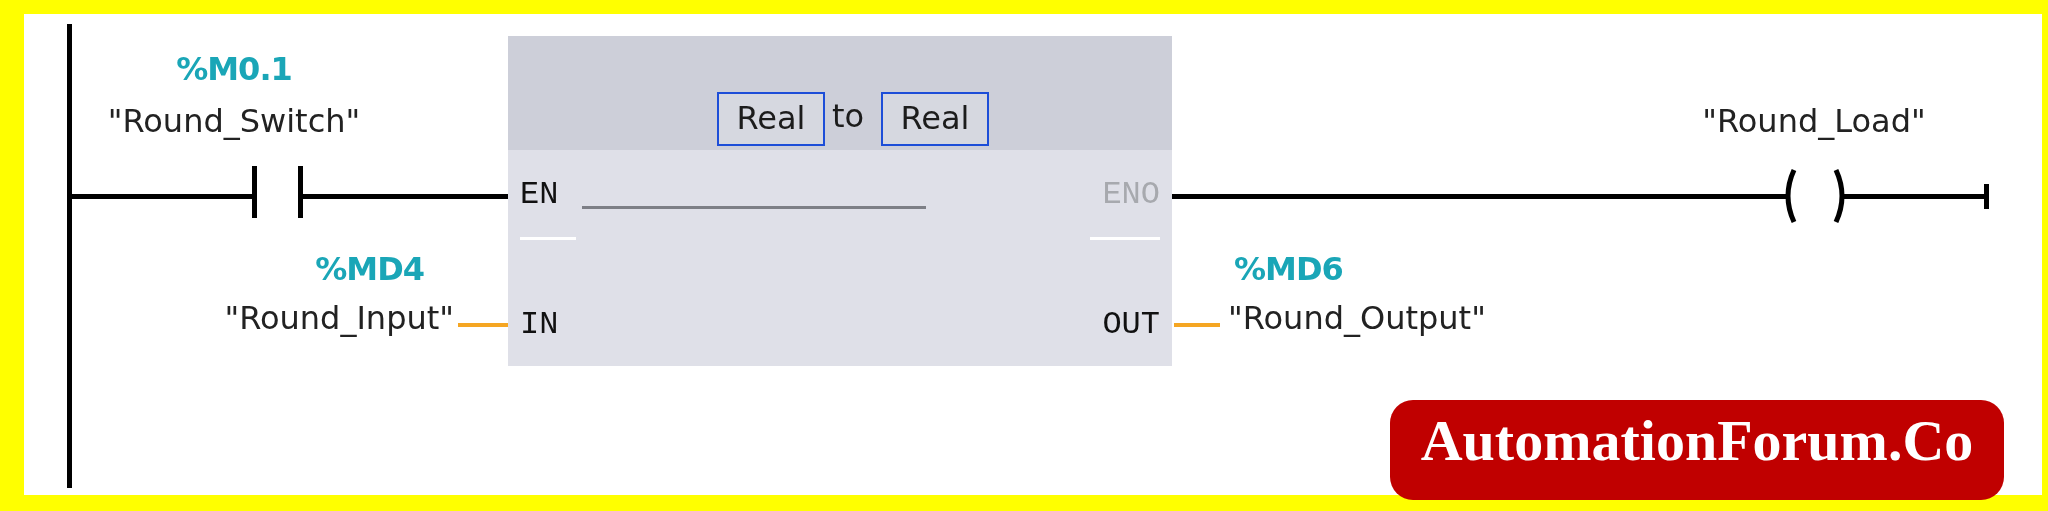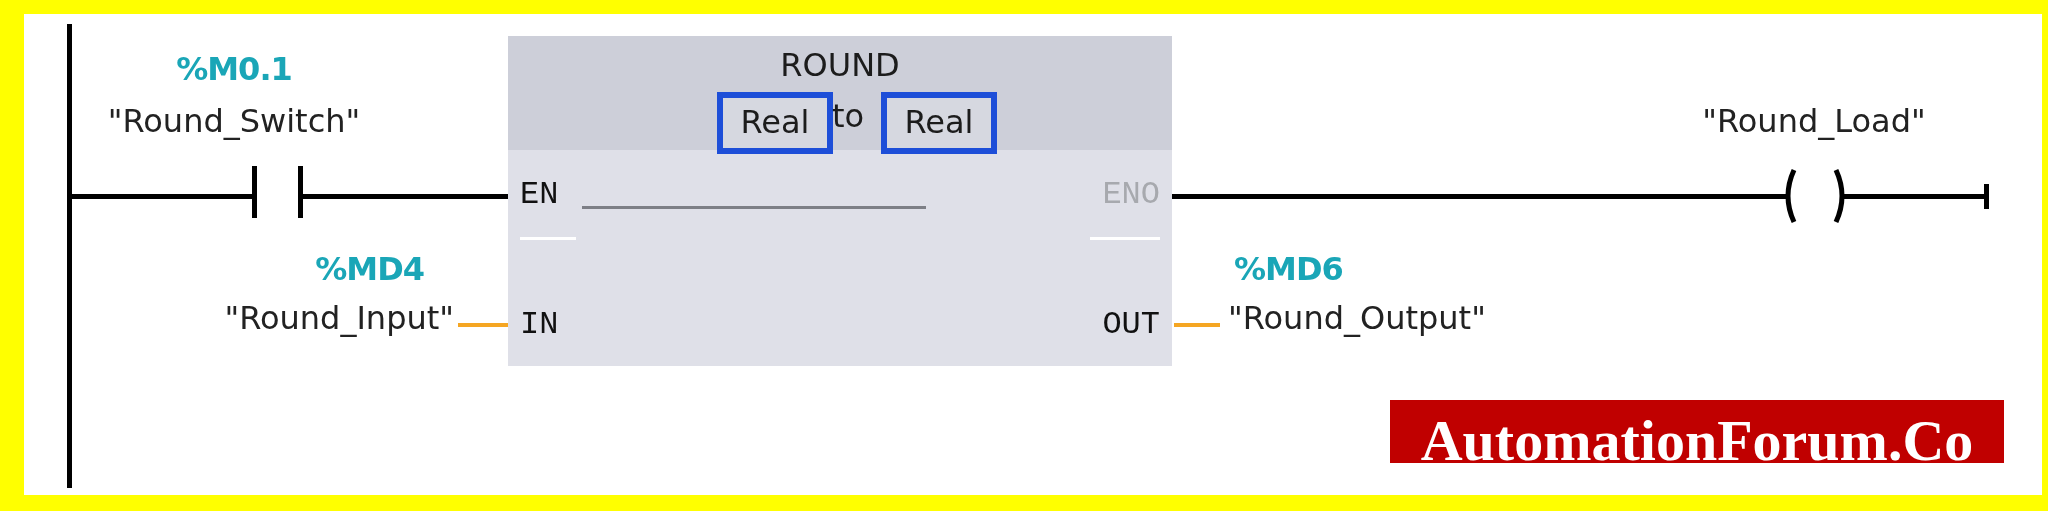--- a/index.html
+++ b/index.html
@@ -5,25 +5,25 @@
   html, body { margin:0; padding:0; }
   body { width:2048px; height:511px; position:relative; overflow:hidden; background:#ffff00; font-family:"DejaVu Sans", sans-serif; }
   .canvas { position:absolute; left:14px; top:14px; width:2018px; height:481px; background:#ffffff;margin-left:10px; }
   .abs { position:absolute; }
   .line { position:absolute; background:#000; }
   .addr { position:absolute; color:#1aa6b7; font-weight:bold; font-size:32px; text-align:center; white-space:nowrap; letter-spacing:-1px; }
   .sym { position:absolute; color:#222; font-size:32px; text-align:center; white-space:nowrap; }
   .block { position:absolute; left:484px; top:22px; width:664px; height:330px; background:#dfe0e8; }
   .block-head { position:absolute; left:0; top:0; width:664px; height:114px; background:#cdcfd9; }
   .blk-title { position:absolute; left:0; width:664px; top:10px; text-align:center; font-size:32px; color:#1c1c1c; }
-  .dtype { position:absolute; top:56px; height:50px; border:6px solid #1d4ed8; background:#d6d8e0; font-size:32px; color:#1c1c1c; text-align:center; line-height:48px; }
+  .dtype { position:absolute; top:56px; height:50px; border:2px solid #1d4ed8; background:#d6d8e0; font-size:32px; color:#1c1c1c; text-align:center; line-height:48px; }
   .to { position:absolute; top:56px; line-height:48px; font-size:32px; color:#1c1c1c; }
   .pin { position:absolute; font-size:32px; color:#111;font-family:Liberation Mono, monospace; }
   .orange { position:absolute; height:4px; background:#f5a623; }
-  .logo { position:absolute; left:1390px; top:400px; width:614px; height:63px; background:#c00000; color:#fff; font-family:"Liberation Serif", serif; font-weight:bold; font-size:58px; line-height:81px; text-align:center; white-space:nowrap; }
+  .logo { position:absolute; left:1390px; top:400px; width:614px; height:100px; background:#c00000; color:#fff; font-family:"Liberation Serif", serif; font-weight:bold; font-size:58px; line-height:81px; text-align:center; white-space:nowrap;border-radius:23px; }
 </style>
 </head>
 <body>
 
 <div class="canvas">
 
   <div class="line" style="left:43px; top:10px; width:5px; height:464px;"></div>
 
   <div class="addr" style="left:120px; top:36px; width:180px;">%M0.1</div>
   <div class="sym" style="left:60px; top:88px; width:300px;">"Round_Switch"</div>
@@ -31,21 +31,20 @@
   <div class="line" style="left:48px; top:180px; width:180px; height:5px;"></div>
 
   <div class="abs" style="left:224px; top:152px; width:60px; height:62px;">
     <div class="line" style="left:4px; top:0; width:5px; height:52px;"></div>
     <div class="line" style="left:50px; top:0; width:5px; height:52px;"></div>
   </div>
   <div class="line" style="left:279px; top:180px; width:205px; height:5px;"></div>
 
   <div class="block">
     <div class="block-head">
-      <div class="blk-title">ROUND</div>
       <div class="dtype" style="left:209px; width:104px;">Real</div>
       <div class="to" style="left:324px;">to</div>
       <div class="dtype" style="left:373px; width:104px;">Real</div>
     </div>
     <div class="pin" style="left:12px; top:140px;">EN</div>
     <div class="abs" style="left:12px; top:201px; width:56px; height:3px; background:#fff;"></div>
     <div class="abs" style="left:74px; top:170px; width:344px; height:3px; background:#7d7f86;"></div>
     <div class="pin" style="right:12px; top:140px; color:#a7a9ae;">ENO</div>
     <div class="abs" style="right:12px; top:201px; width:70px; height:3px; background:#fff;"></div>
     <div class="pin" style="left:12px; top:270px;">IN</div>

